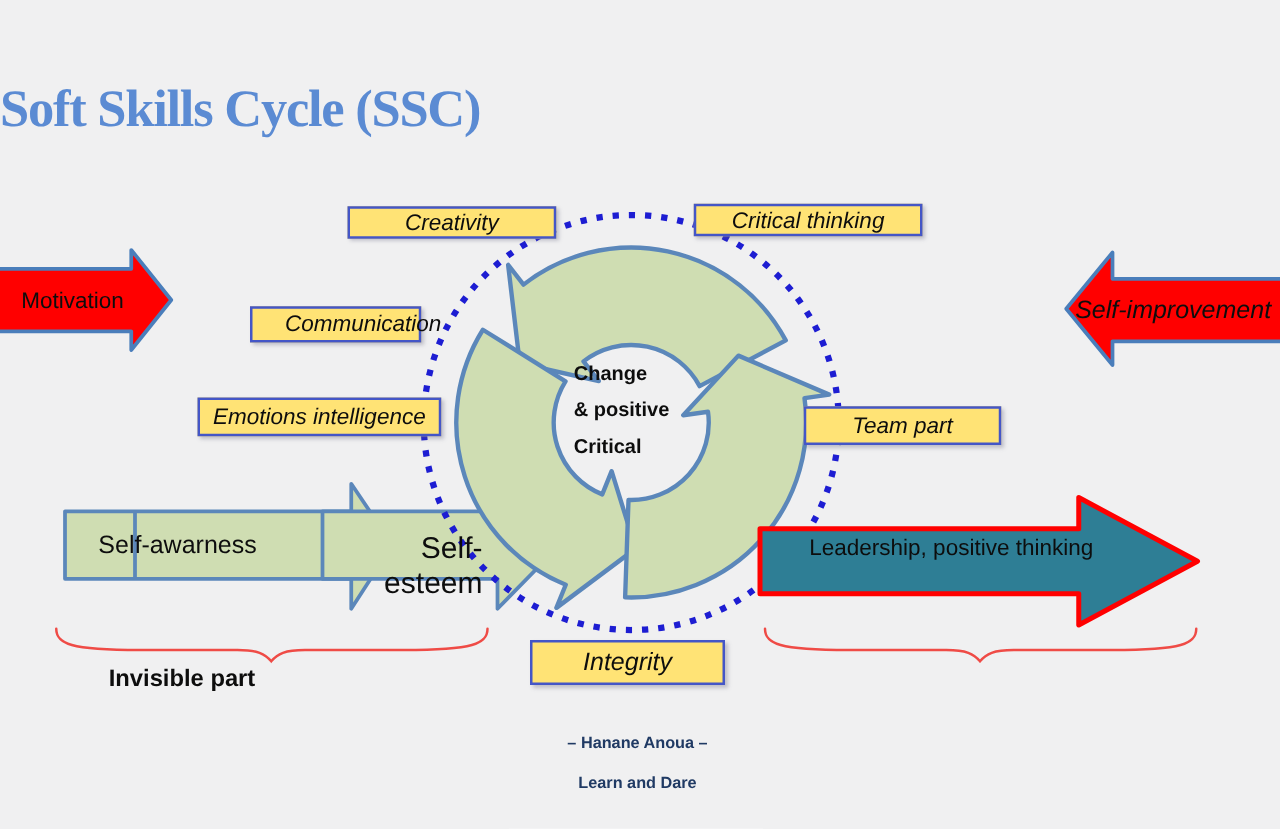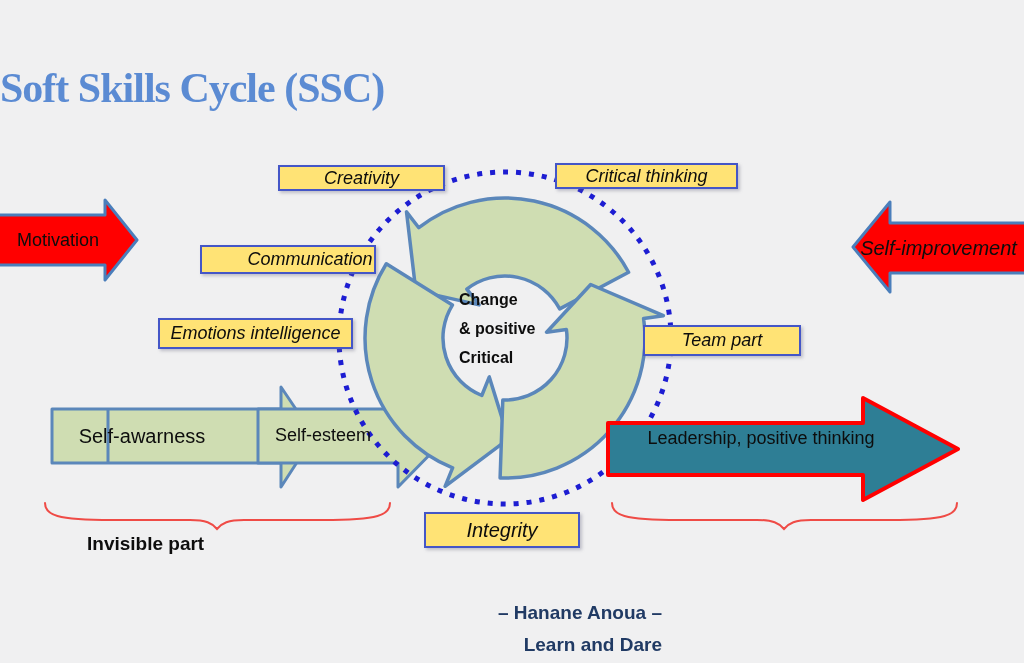--- a/index.html
+++ b/index.html
@@ -14,22 +14,22 @@
     background:var(--label-bg,#ffe375);border:2px solid var(--label-border,#4456c7);
     box-sizing:border-box;font-style:italic;font-size:18px;color:var(--text-black,#0d0d0d);
     box-shadow:2px 2px 3px rgba(100,100,125,0.35);}
 
   .center-text{position:absolute;left:459px;top:291px;width:140px;
     font-size:16px;font-weight:bold;color:var(--text-black,#0d0d0d);line-height:18px;}
   .center-text div{margin-bottom:11px;}
 
   .arrow-text{position:absolute;text-align:center;color:var(--text-black,#0d0d0d);}
   .section-label{position:absolute;text-align:left;font-weight:bold;font-size:19px;color:var(--text-black,#0d0d0d);}
-  .footer-line{position:absolute;left:358px;width:304px;text-align:right;font-weight:bold;
-    font-size:19px;color:var(--footer-navy,#203a64);margin-top:16px;}
+  .footer-line{position:absolute;left:358px;width:304px;text-align:center;font-weight:bold;
+    font-size:13px;color:var(--footer-navy,#203a64);}
 
   .green-arrow{fill:var(--arrow-green,#cfddb2);stroke:var(--arrow-green-border,#5b87ba);stroke-width:3;stroke-linejoin:round;}
   .red-arrow{fill:var(--arrow-red,#ff0000);stroke:var(--arrow-red-border,#4a7ebb);stroke-width:3;stroke-linejoin:round;}
   .teal-arrow{fill:var(--arrow-teal,#2e7e95);stroke:var(--arrow-red,#ff0000);stroke-width:4;stroke-linejoin:round;}
   .cycle-seg{fill:var(--cycle-fill,#cfddb2);stroke:var(--cycle-stroke,#5b87ba);stroke-width:3.5;stroke-linejoin:round;}
   .dotted-ring{fill:none;stroke:var(--ring-blue,#1d1dd2);stroke-width:5;stroke-dasharray:5 8;}
   .brace{fill:none;stroke:var(--brace-red,#ef4b46);stroke-width:2;stroke-linecap:round;}
 </style>
 </head>
 <body>
@@ -53,35 +53,35 @@
     <path class="teal-arrow" d="M 608 423 L 863 423 L 863 398 L 958 449 L 863 500 L 863 475 L 608 475 Z"></path>
 
     <path class="brace" d="M 45 503 C 45 515 56 520 112 520 L 190 520 C 206 520 212 523 217 529 C 222 523 228 520 244 520 L 323 520 C 379 520 390 515 390 503"></path>
     <path class="brace" d="M 612 503 C 612 515 623 520 679 520 L 757 520 C 773 520 779 523 784 529 C 789 523 795 520 811 520 L 890 520 C 946 520 957 515 957 503"></path>
   </svg>
 
   <h1 class="title">Soft Skills Cycle (SSC)</h1>
 
   <div class="skill-label" style="left:278px;top:165px;width:167px;height:26px;">Creativity</div>
   <div class="skill-label" style="left:535px;top:163px;width:183px;height:26px;margin-left:20px;">Critical thinking</div>
-  <div class="skill-label" style="left:200px;top:245px;width:176px;height:29px;padding-left:44px;">Communication</div>
+  <div class="skill-label" style="left:200px;top:245px;width:137px;height:29px;padding-left:44px;">Communication</div>
   <div class="skill-label" style="left:158px;top:318px;width:195px;height:31px;">Emotions intelligence</div>
   <div class="skill-label" style="left:643px;top:325px;width:158px;height:31px;">Team part</div>
   <div class="skill-label" style="left:424px;top:512px;width:156px;height:36px;font-size:20px;">Integrity</div>
 
   <div class="center-text">
     <div>Change</div>
     <div>&amp; positive</div>
     <div>Critical</div>
   </div>
 
   <div class="arrow-text" style="left:2px;top:230px;width:112px;font-size:18px;">Motivation</div>
   <div class="arrow-text" style="left:853px;top:237px;width:171px;font-size:20px;font-style:italic;">Self-improvement</div>
   <div class="arrow-text" style="left:62px;top:425px;width:160px;font-size:20px;">Self-awarness</div>
-  <div class="arrow-text" style="left:260px;top:425px;width:126px;font-size:18px;">Self-esteem</div>
+  <div class="arrow-text" style="left:260px;top:425px;width:126px;font-size:24px;text-align:right;">Self-esteem</div>
   <div class="arrow-text" style="left:630px;top:427px;width:262px;font-size:18px;line-height:23px;">
     <div>Leadership, positive thinking</div>
   </div>
 
   <div class="section-label" style="left:87px;top:533px;width:200px;">Invisible part</div>
 
   <div class="footer-line" style="top:586px;">– Hanane Anoua –</div>
   <div class="footer-line" style="top:618px;">Learn and Dare</div>
 
 </div>

